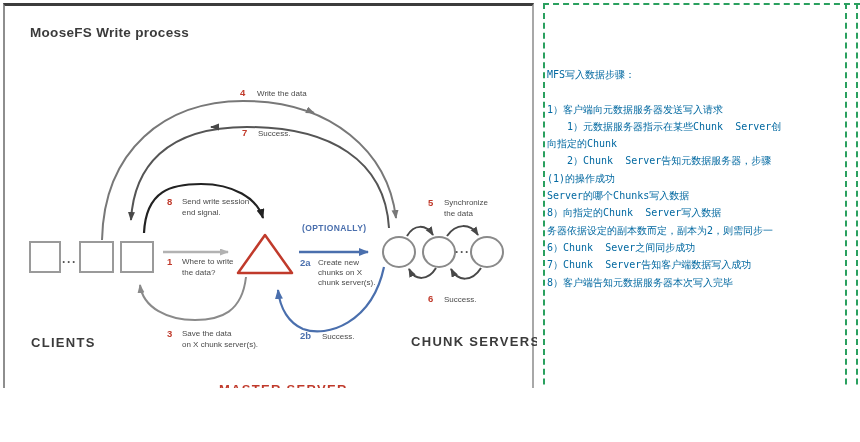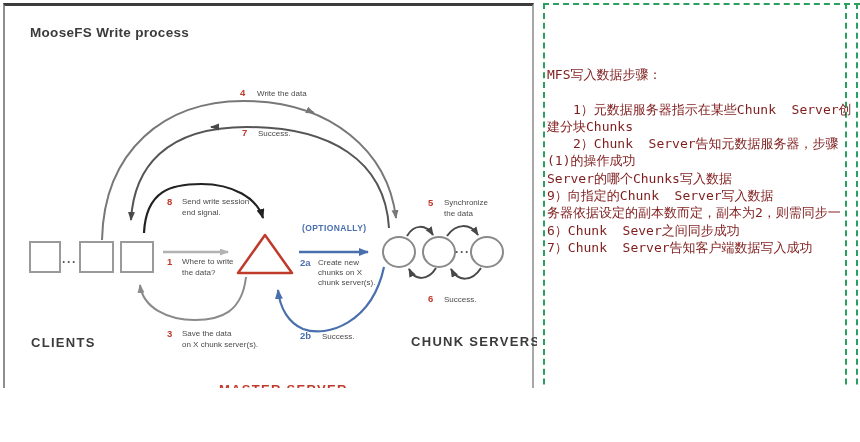--- a/index.html
+++ b/index.html
@@ -34,21 +34,21 @@
     position:absolute; left:543px; top:3px; width:304px; height:431px; box-sizing:border-box;
     border-left:2px dashed #2aa05f; border-right:2px dashed #2aa05f;
   }
   .notes-edge {
     position:absolute; left:856px; top:3px; width:0; height:431px;
     border-left:2px dashed #2aa05f;
   }
   .notes-text {
     position:absolute; left:547px; top:66px; width:298px;
     font-family:"DejaVu Sans Mono","Liberation Mono",monospace;
-    font-size:13px; color:#7f1d1d;
+    font-size:10px; color:#0369a1;
   }
   .note-line { white-space:pre; line-height:17.3px; min-height:17.3px; }
 </style>
 </head>
 <body>
 
 <div class="canvas">
 
   <div class="diagram-panel"></div>
 
@@ -162,24 +162,26 @@
     <text x="411" y="346" class="big">CHUNK SERVERS</text>
     <text x="219" y="394" class="big bigred">MASTER SERVER</text>
   </svg>
 
   <div class="notes-strip"></div>
   <div class="notes-box"></div>
   <div class="notes-edge"></div>
   <div class="notes-text">
       <div class="note-line">MFS写入数据步骤：</div>
       <div class="note-line"></div>
+      <div class="note-line">1）客户端向元数据服务器发送写入请求</div>
       <div class="note-line">　　1）元数据服务器指示在某些Chunk  Server创</div>
-      <div class="note-line">建分块Chunks</div>
+      <div class="note-line">向指定的Chunk</div>
       <div class="note-line">　　2）Chunk  Server告知元数据服务器，步骤</div>
       <div class="note-line">(1)的操作成功</div>
       <div class="note-line">Server的哪个Chunks写入数据</div>
-      <div class="note-line">9）向指定的Chunk  Server写入数据</div>
+      <div class="note-line">8）向指定的Chunk  Server写入数据</div>
       <div class="note-line">务器依据设定的副本数而定，副本为2，则需同步一</div>
       <div class="note-line">6）Chunk  Sever之间同步成功</div>
       <div class="note-line">7）Chunk  Server告知客户端数据写入成功</div>
+      <div class="note-line">8）客户端告知元数据服务器本次写入完毕</div>
     </div>
 
 </div>
 
 </body></html>

